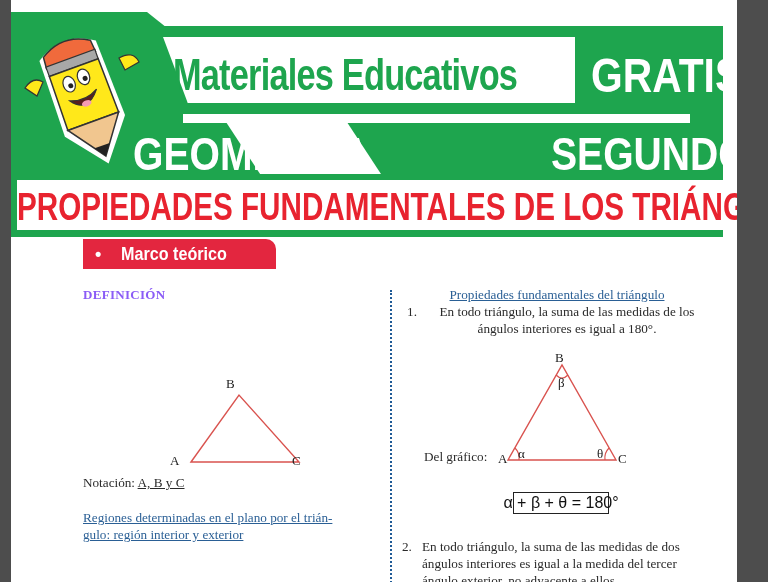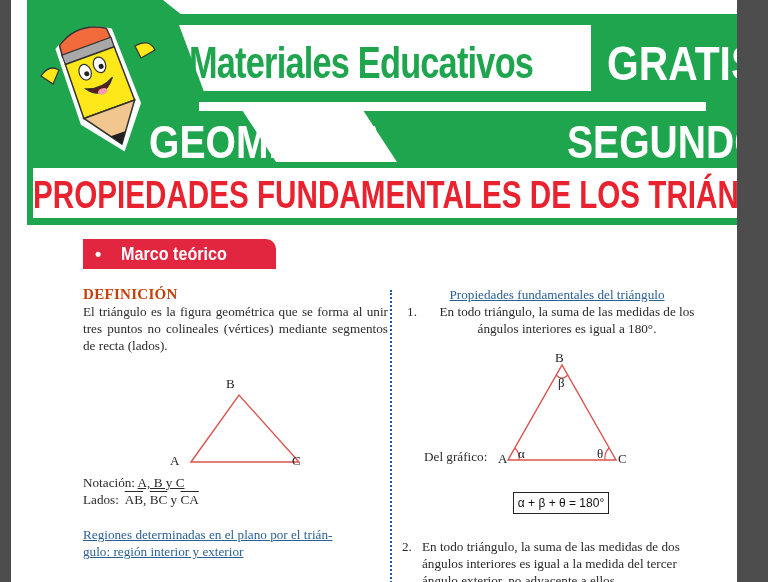--- a/index.html
+++ b/index.html
@@ -1,39 +1,39 @@
 <!DOCTYPE html>
 <html><head>
 <meta charset="utf-8">
 <style>
   html,body{margin:0;padding:0;}
   body{width:768px;height:582px;overflow:hidden;background:#4d4d4d;position:relative;font-family:"Liberation Serif","DejaVu Serif",serif;}
   .page{position:absolute;left:11px;top:0;width:726px;height:582px;background:#fff;overflow:hidden;}
-  .banner{position:absolute;left:0;top:0;width:726px;height:230px;background:#fff;margin-left:16px;}
+  .banner{position:absolute;left:0;top:12px;width:726px;height:230px;background:#fff;}
   .green{position:absolute;background:#1ea54e;}
   .whitebar{position:absolute;background:#fff;}
   .mascot{position:absolute;left:12px;top:6px;width:120px;height:150px;}
   .title-main{position:absolute;left:162px;top:38px;height:50px;color:#1ea54e;font-family:"Liberation Sans","DejaVu Sans",sans-serif;font-weight:bold;font-size:44px;letter-spacing:-1px;transform:scaleX(0.78);transform-origin:left center;white-space:nowrap;}
   .gratis{position:absolute;left:580px;top:36px;color:#fff;font-family:"Liberation Sans","DejaVu Sans",sans-serif;font-weight:bold;font-size:48px;transform:scaleX(0.85);transform-origin:left center;white-space:nowrap;}
   .geometria{position:absolute;left:122px;top:115px;color:#fff;font-family:"Liberation Sans","DejaVu Sans",sans-serif;font-weight:bold;font-size:46px;transform:scaleX(0.85);transform-origin:left center;white-space:nowrap;}
   .segundo{position:absolute;left:540px;top:115px;color:#fff;font-family:"Liberation Sans","DejaVu Sans",sans-serif;font-weight:bold;font-size:46px;transform:scaleX(0.85);transform-origin:left center;white-space:nowrap;}
   .subtitle{position:absolute;left:6px;top:174px;width:728px;height:42px;color:#e8232f;font-family:"Liberation Sans","DejaVu Sans",sans-serif;font-weight:bold;font-size:38px;white-space:nowrap;transform:scaleX(0.78);transform-origin:left center;letter-spacing:0px;}
   .marco{position:absolute;left:72px;top:239px;width:193px;height:30px;background:#e3263f;border-top-right-radius:10px;color:#fff;font-family:"Liberation Sans","DejaVu Sans",sans-serif;font-weight:bold;font-size:19px;display:flex;align-items:center;}
   .marco .dot{margin-left:12px;margin-right:20px;font-size:18px;}
   .marco .lbl{display:inline-block;transform:scaleX(0.85);transform-origin:left center;white-space:nowrap;}
   .col{position:absolute;font-size:13.2px;color:#2a2a2a;line-height:17px;}
   .col-left{left:72px;top:286px;width:305px;}
   .col-right{left:391px;top:286px;width:310px;text-align:center;}
-  .heading-blue{color:#c2410c;font-weight:bold;font-size:15px;letter-spacing:0.3px;}
+  .heading-blue{color:#8b5cf6;font-weight:bold;font-size:13px;letter-spacing:0.3px;}
   .link{color:#2a5f95;text-decoration:underline;}
   .justify{text-align:justify;}
   .divider{position:absolute;left:379px;top:290px;width:0;height:300px;border-left:2.5px dotted #1f5a96;}
   .ov{text-decoration:overline;}
   .num{display:inline-block;width:20px;}
-  .formula{position:absolute;left:502px;top:492px;width:94px;height:20px;border:1px solid #222;font-family:"Liberation Sans","DejaVu Sans",sans-serif;font-size:12px;display:flex;align-items:center;justify-content:center;color:#111;white-space:nowrap;}
+  .formula{position:absolute;left:502px;top:492px;width:94px;height:20px;border:1px solid #222;font-family:"Liberation Sans","DejaVu Sans",sans-serif;font-size:16px;display:flex;align-items:center;justify-content:center;color:#111;white-space:nowrap;}
   .abs{position:absolute;}
   .lab{position:absolute;font-size:13px;color:#222;}
 </style>
 </head>
 <body>
 
 <div class="page">
 
   <div class="banner">
     <div class="green" style="left:0;top:0;width:712px;height:225px;"></div>
@@ -75,41 +75,33 @@
     <div class="subtitle">PROPIEDADES FUNDAMENTALES DE LOS TRIÁNGULOS</div>
   </div>
 
   <div class="marco">
     <span class="dot">•</span>
     <span class="lbl">Marco teórico</span>
   </div>
 
   <div class="col col-left">
     <div class="heading-blue">DEFINICIÓN</div>
-    <div class="justify">El triángulo es la figura geométrica que se forma al unir tres puntos no colineales (vértices) mediante segmentos de recta (lados).</div>
   </div>
 
   <svg class="abs" style="left:150px;top:375px;" width="170" height="95" viewBox="0 0 170 95">
     <polygon points="30,87 78,20 138,87" fill="none" stroke="#d9534f" stroke-width="1.4"></polygon>
   </svg>
   <div class="lab" style="left:215px;top:376px;">B</div>
   <div class="lab" style="left:159px;top:453px;">A</div>
   <div class="lab" style="left:281px;top:453px;">C</div>
 
   <div class="col" style="left:72px;top:474px;width:305px;">
     <div>
       <span>Notación:</span>
       <span style="text-decoration:underline;">A, B y C</span>
-    </div>
-    <div>
-      <span>Lados:</span>&nbsp;
-      <span class="ov">AB</span><span>,</span>
-      <span class="ov">BC</span>
-      <span>y</span>
-      <span class="ov">CA</span>
     </div>
     <div style="height:18px;"></div>
     <div><span class="link">Regiones determinadas en el plano por el trián-</span></div>
     <div><span class="link">gulo: región interior y exterior</span></div>
   </div>
 
   <div class="divider"></div>
 
   <div class="col col-right">
     <div><span class="link">Propiedades fundamentales del triángulo</span></div>

